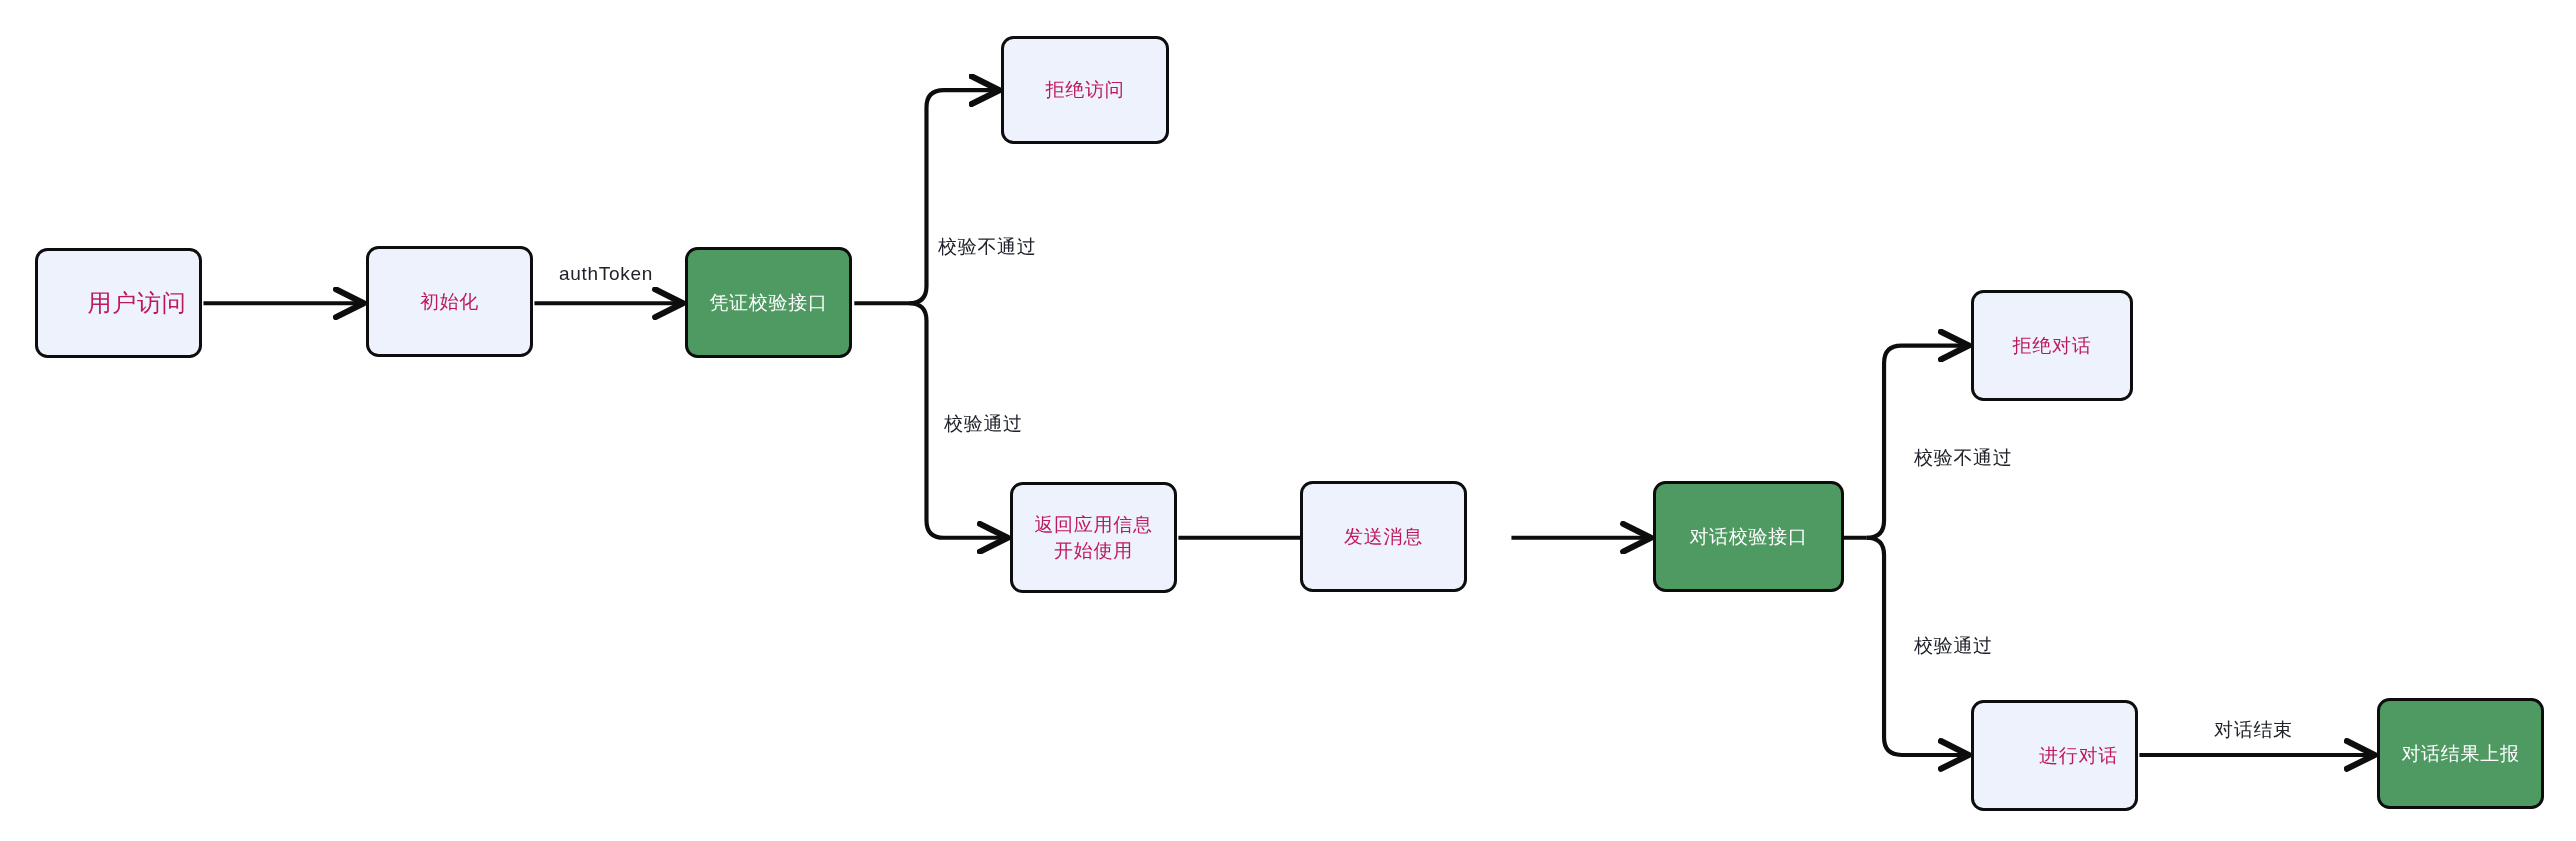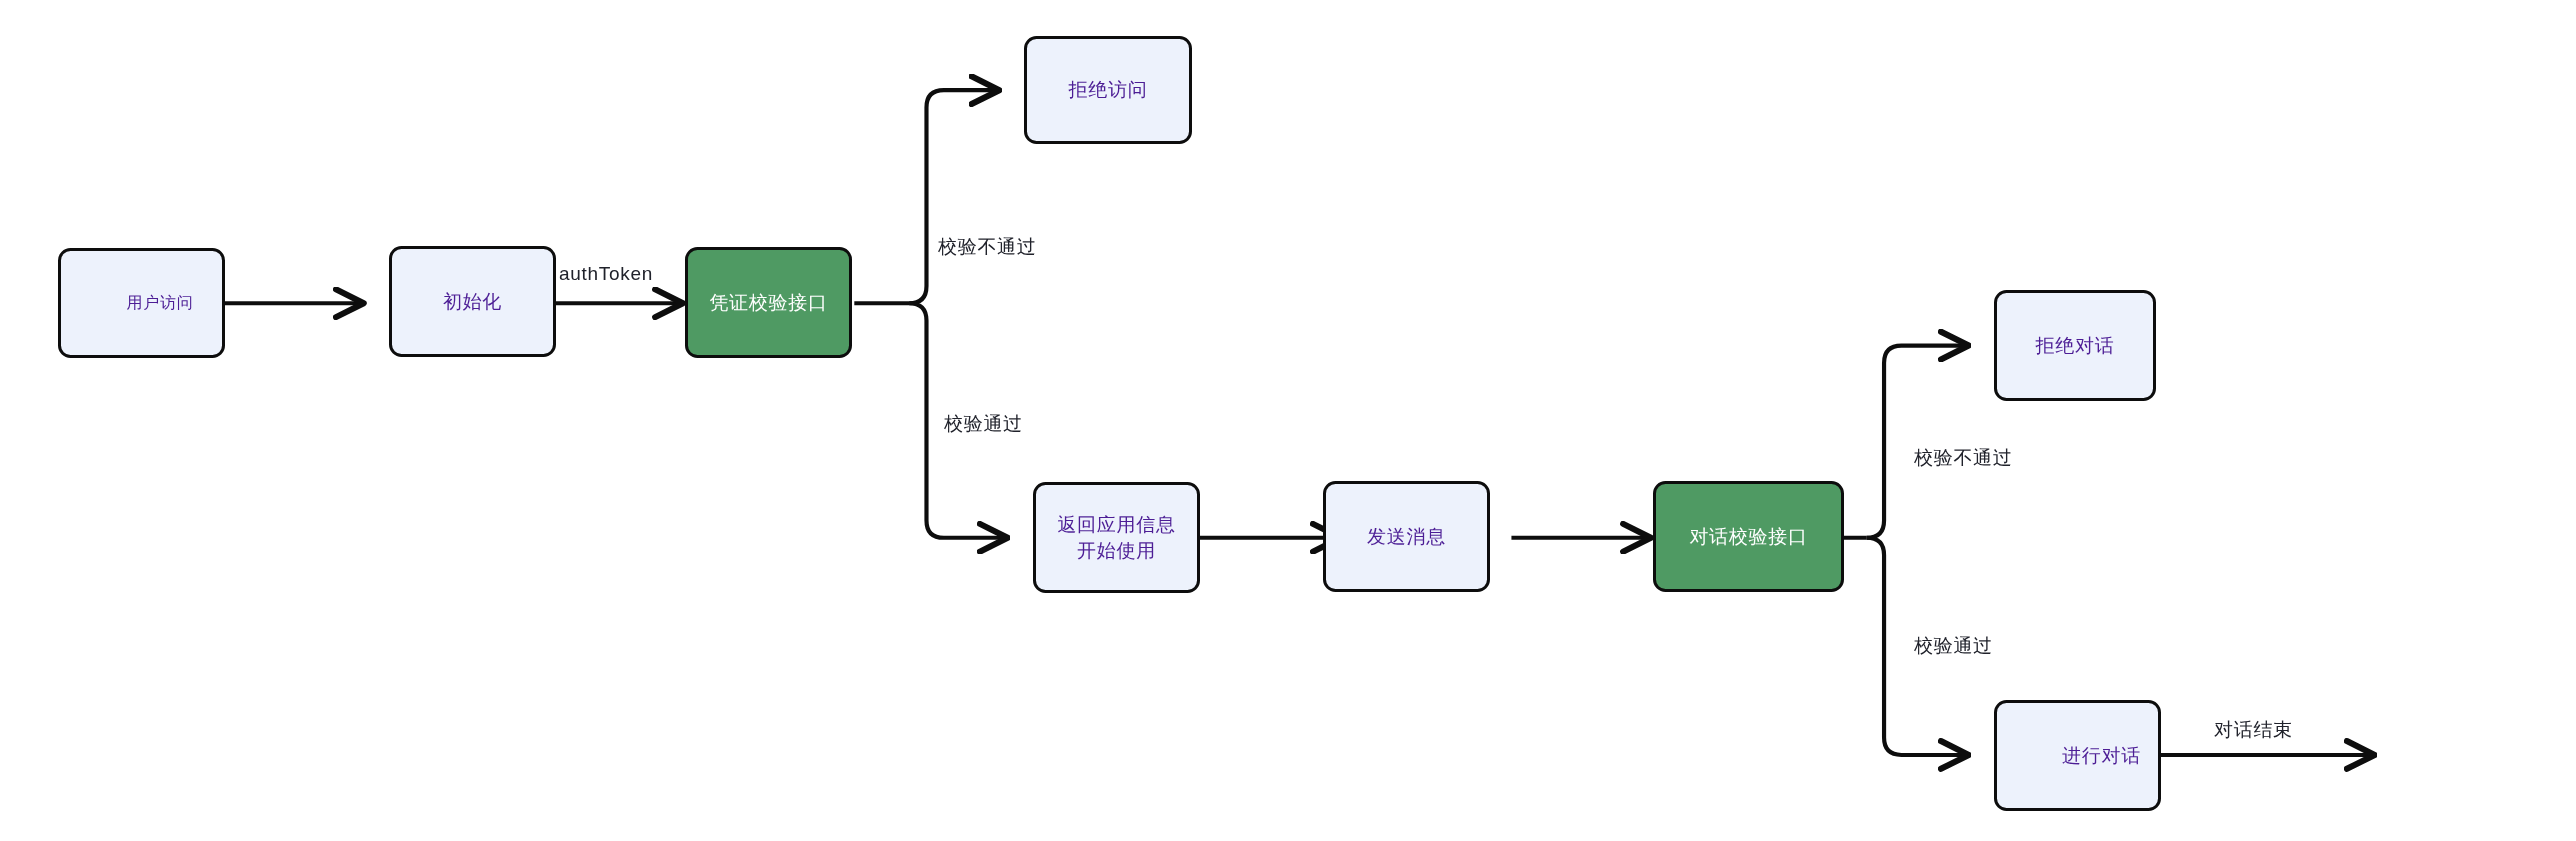--- a/index.html
+++ b/index.html
@@ -33,22 +33,21 @@
     display: flex;
     align-items: center;
     justify-content: center;
     text-align: center;
     line-height: 1.35;
     white-space: pre-line;
     letter-spacing: 0.7px;
   }
   .node.fill-light {
     background: #edf2fc;
-    color: #4c1d95;
-    margin-left: 23px;
+    color: #be185d;
   }
   .node.fill-green {
     background: #4f9a63;
     color: #ffffff;
   }
   .edge-label {
     position: absolute;
     color: #20222b;
     white-space: nowrap;
     letter-spacing: 0.7px;
@@ -85,39 +84,40 @@
       <path d="M 2625 775 L 2690 775"></path>
 
       <path d="M 2690 775 Q 2715 775 2715 750 L 2715 523 Q 2715 498 2740 498 L 2833 498" marker-end="url(#arrow)"></path>
 
       <path d="M 2690 775 Q 2715 775 2715 800 L 2715 1063 Q 2715 1088 2740 1088 L 2833 1088" marker-end="url(#arrow)"></path>
 
       <path d="M 3083 1088 L 3418 1088" marker-end="url(#arrow)"></path>
     </g>
   </svg>
 
-  <div class="node fill-light" style="left:35px;  top:248px;  width:167px; height:110px; font-size:16px;padding-left:37px;">用户访问</div>
+  <div class="node fill-light" style="left:35px;  top:248px;  width:167px; height:110px; font-size:24px;padding-left:37px;">用户访问</div>
 
   <div class="node fill-green" style="left:685px; top:247px;  width:167px; height:111px; font-size:19px;">凭证校验接口</div>
 
   <div class="node fill-light" style="left:366px; top:246px;  width:167px; height:111px; font-size:19px;">初始化</div>
 
   <div class="node fill-light" style="left:1001px; top:36px;  width:168px; height:108px; font-size:19px;">拒绝访问</div>
 
   <div class="node fill-light" style="left:1010px; top:482px; width:167px; height:111px; font-size:19px;">返回应用信息
 开始使用</div>
 
   <div class="node fill-light" style="left:1300px; top:481px; width:167px; height:111px; font-size:19px;">发送消息</div>
 
   <div class="node fill-green" style="left:1653px; top:481px; width:191px; height:111px; font-size:19px;">对话校验接口</div>
 
   <div class="node fill-light" style="left:1971px; top:290px; width:162px; height:111px; font-size:19px;">拒绝对话</div>
 
   <div class="node fill-light" style="left:1971px; top:700px; width:167px; height:111px; font-size:19px;padding-left:48px;">进行对话</div>
 
+  <div class="node fill-green" style="left:2377px; top:698px; width:167px; height:111px; font-size:19px;">对话结果上报</div>
 
   <div class="edge-label" style="left:559px;  top:264px;  font-size:19px;">authToken</div>
 
   <div class="edge-label" style="left:938px; top:237px;  font-size:19px;">校验不通过</div>
 
   <div class="edge-label" style="left:944px; top:414px;  font-size:19px;">校验通过</div>
 
   <div class="edge-label" style="left:1914px; top:448px;  font-size:19px;">校验不通过</div>
 
   <div class="edge-label" style="left:1914px; top:636px;  font-size:19px;">校验通过</div>

